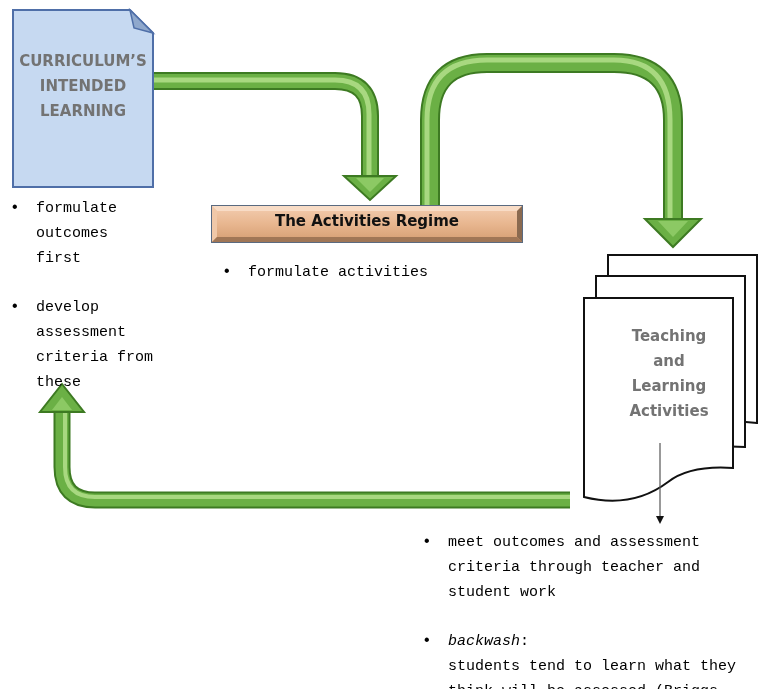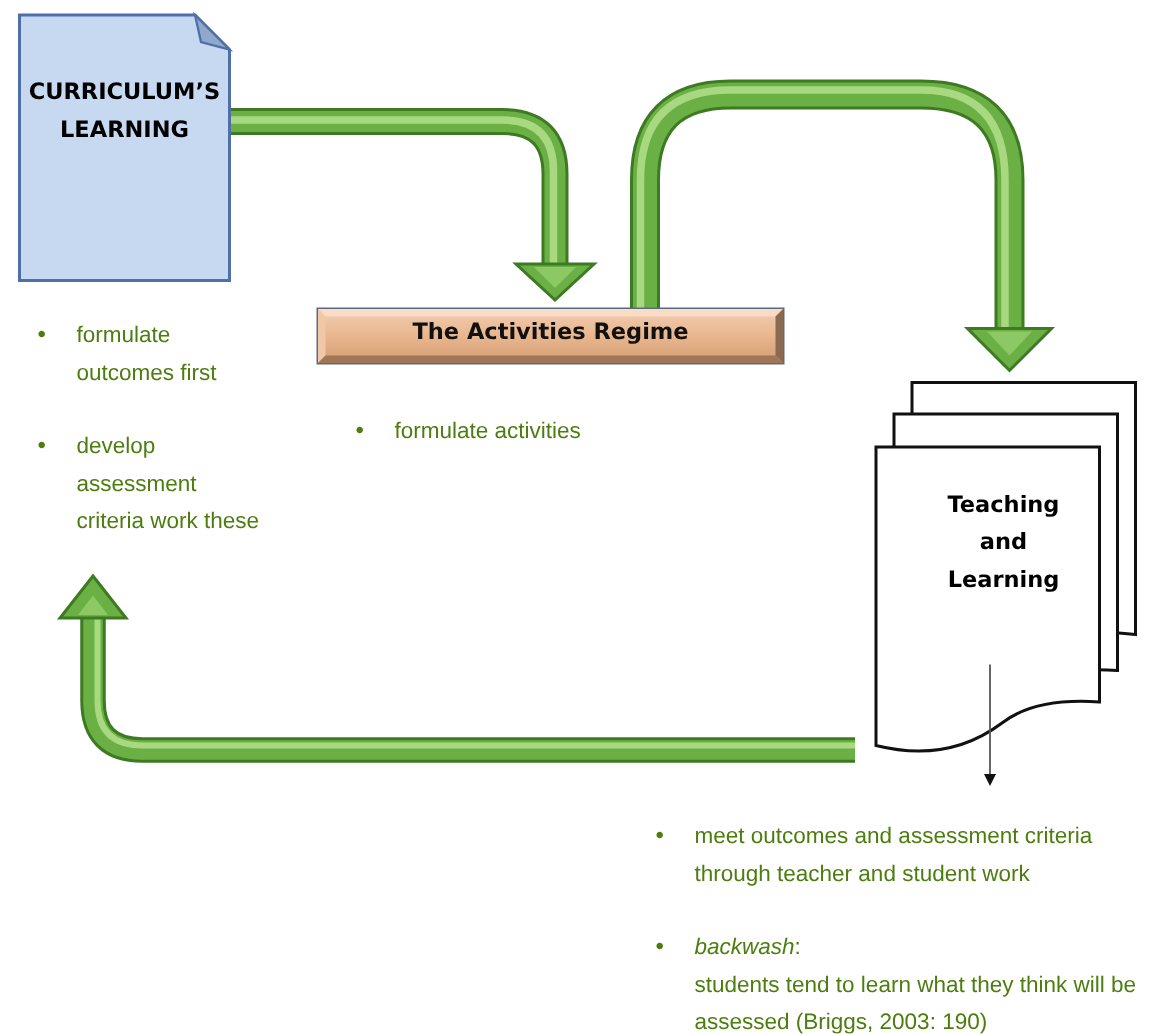--- a/index.html
+++ b/index.html
@@ -1,20 +1,20 @@
 <!DOCTYPE html>
 <html><head>
 <meta charset="utf-8">
 <style>
   html, body { margin:0; padding:0; background:#ffffff; }
   body { width:768px; height:689px; position:relative; overflow:hidden; font-family:"Liberation Sans", sans-serif; color:#1a1a1a; }
   svg.canvas { position:absolute; left:0; top:0; }
   .txt { position:absolute; font-family:"DejaVu Sans", sans-serif; }
-  .box-title { font-weight:bold; text-align:center; font-size:15px; line-height:25px; color:#000000; }
-  .bullets { position:absolute; margin:15px; padding:0; list-style:none; font-family:Liberation Sans, sans-serif; font-size:15px; line-height:25px; color:#4d7c0f; }
+  .box-title { font-weight:bold; text-align:center; font-size:15px; line-height:25px; color:#737373; }
+  .bullets { position:absolute; margin:0; padding:0; list-style:none; font-family:Liberation Mono, monospace; font-size:15px; line-height:25px; color:#000000; }
   .bullets li { position:relative; padding-left:36px; margin-bottom:24px; }
   .bullets li::before { content:"\2022"; position:absolute; left:10px; top:0; font-size:16px; }
   .it { font-style:italic; }
 </style>
 </head>
 <body>
 
 <svg class="canvas" width="768" height="689" viewBox="0 0 768 689">
   <defs>
     <linearGradient id="gTubeH" x1="0" y1="0" x2="0" y2="1">
@@ -75,38 +75,40 @@
   </g>
 
   <g>
     <line x1="660" y1="443" x2="660" y2="518" stroke="#555" stroke-width="1.2"></line>
     <polygon points="656,516 664,516 660,524" fill="#111"></polygon>
   </g>
 </svg>
 
 <div class="txt box-title" style="left:13px; top:49px; width:140px;">
   <div>CURRICULUM’S</div>
+  <div>INTENDED</div>
   <div>LEARNING</div>
 </div>
 
 <ul class="bullets" style="left:0; top:196px; width:160px;">
   <li>formulate outcomes first</li>
-  <li>develop assessment criteria work these</li>
+  <li>develop assessment criteria from these</li>
 </ul>
 
 <div class="txt" style="left:212px; top:212px; width:310px; text-align:center; font-weight:bold; font-size:15px; color:#111;">The Activities Regime</div>
 
 <ul class="bullets" style="left:212px; top:260px; width:320px;">
   <li>formulate activities</li>
 </ul>
 
 <div class="txt box-title" style="left:584px; top:324px; width:170px;">
   <div>Teaching</div>
   <div>and</div>
   <div>Learning</div>
+  <div>Activities</div>
 </div>
 
 <ul class="bullets" style="left:412px; top:530px; width:350px;">
   <li>meet outcomes and assessment criteria through teacher and student work</li>
   <li>
     <span class="it">backwash</span><span>:</span><br>
     <span>students tend to learn what they think will be assessed (Briggs, 2003: 190)</span>
   </li>
 </ul>
 

